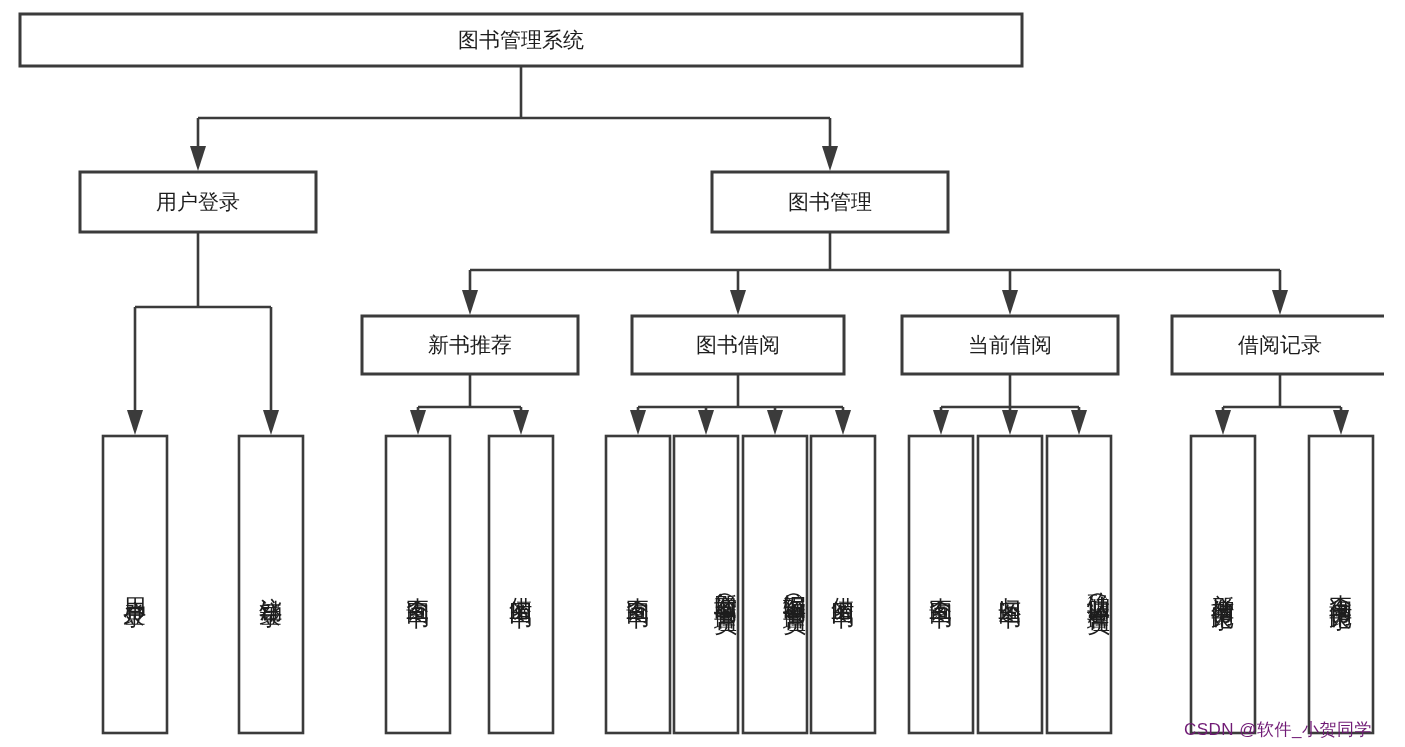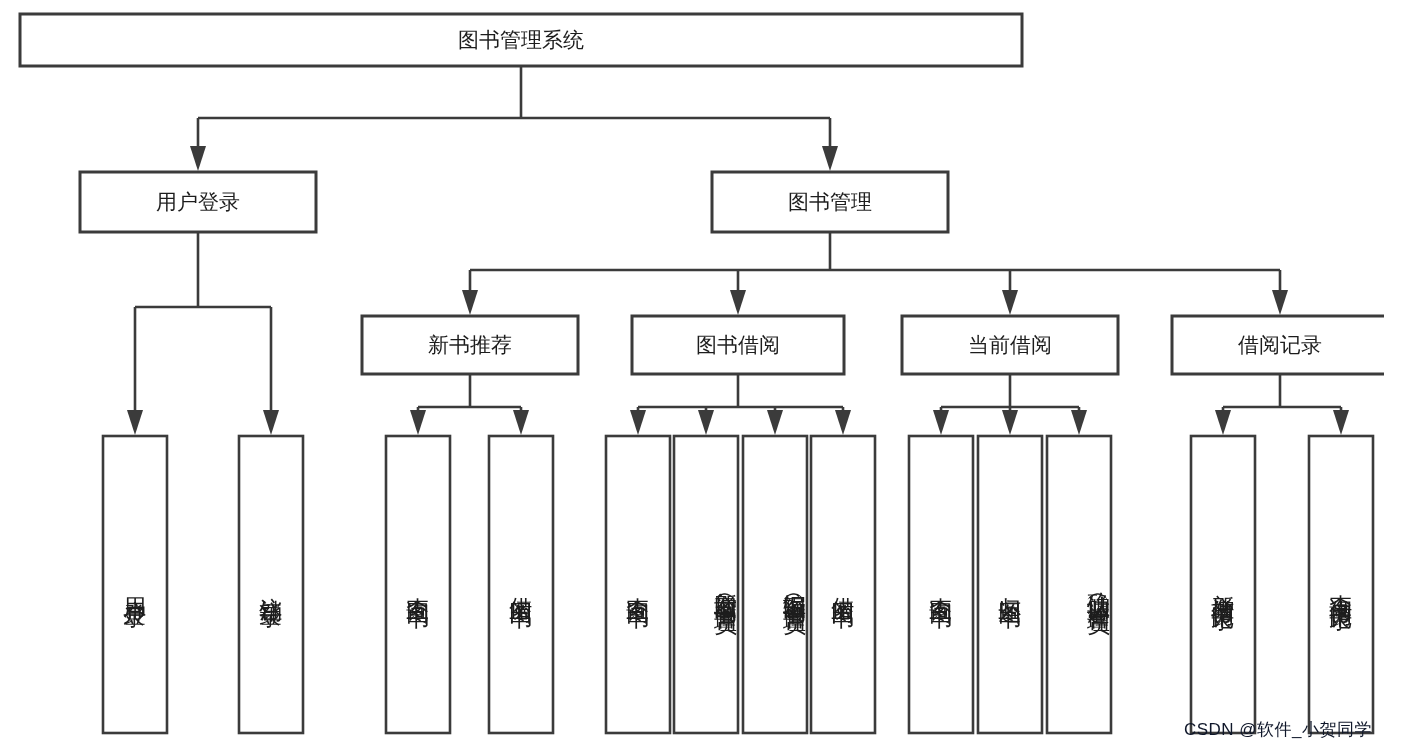--- a/index.html
+++ b/index.html
@@ -69,21 +69,21 @@
   }
   .leaf-label-v.centered {
     align-items: center;
   }
   .watermark {
     position: absolute;
     right: 12px;
     bottom: 6px;
     font-family: "Liberation Sans", "DejaVu Sans", sans-serif;
     font-size: 17px;
-    color: #0f172a;
+    color: #701a75;
     letter-spacing: 0.5px;
     white-space: nowrap;
   }
 </style>
 </head>
 <body>
 
 <div id="diagram-root">
 
   <svg class="diagram-canvas" viewBox="0 0 1405 747" xmlns="http://www.w3.org/2000/svg">

